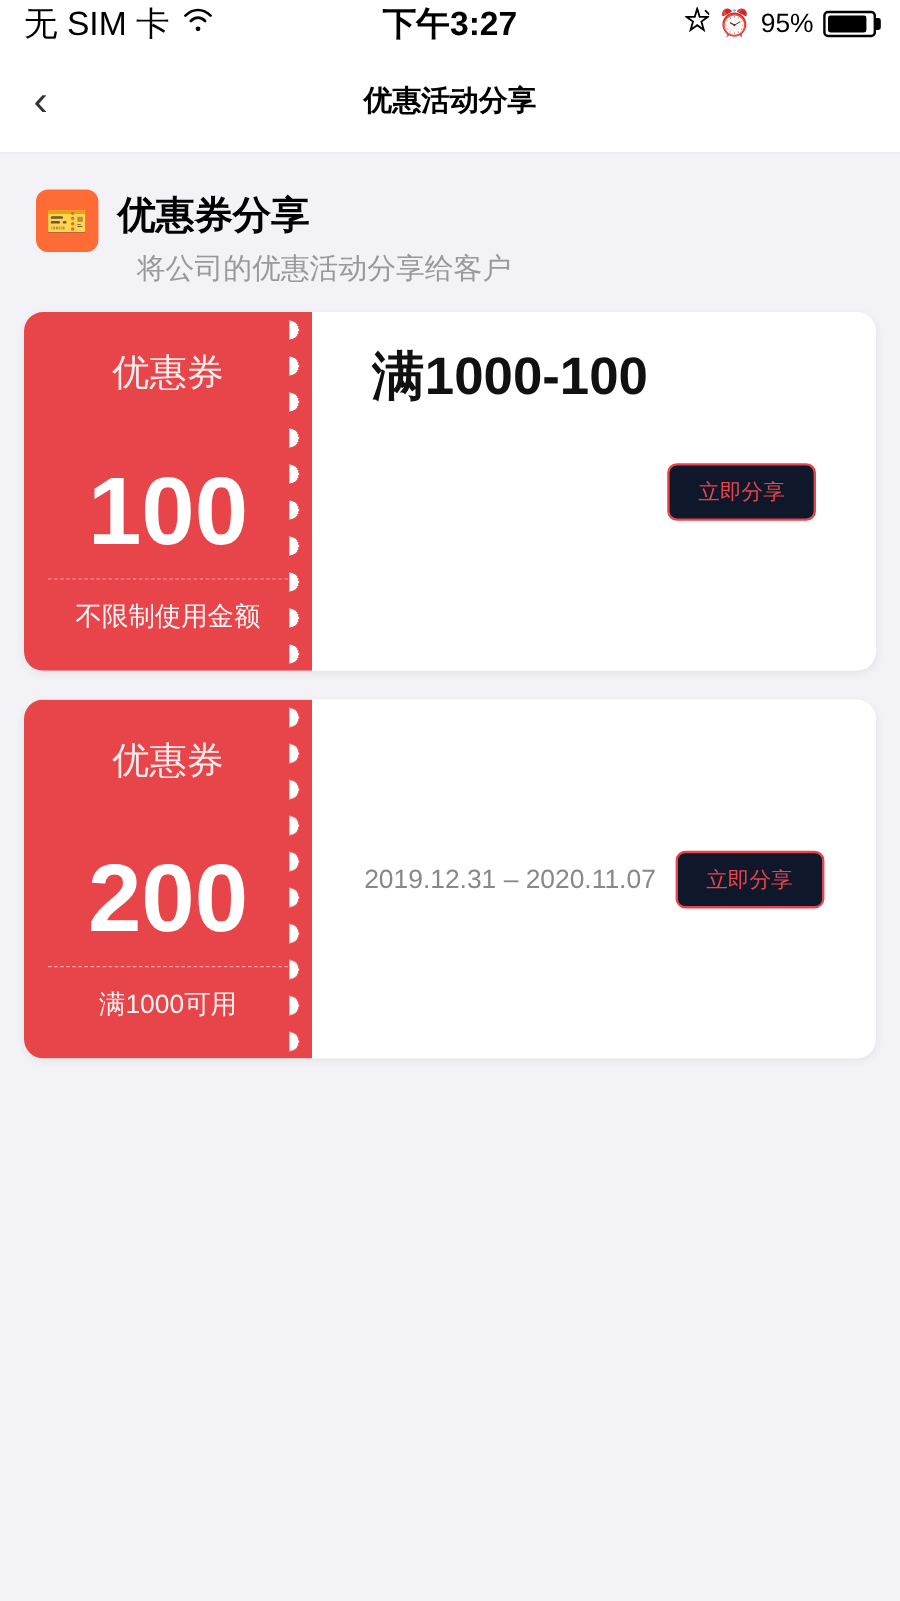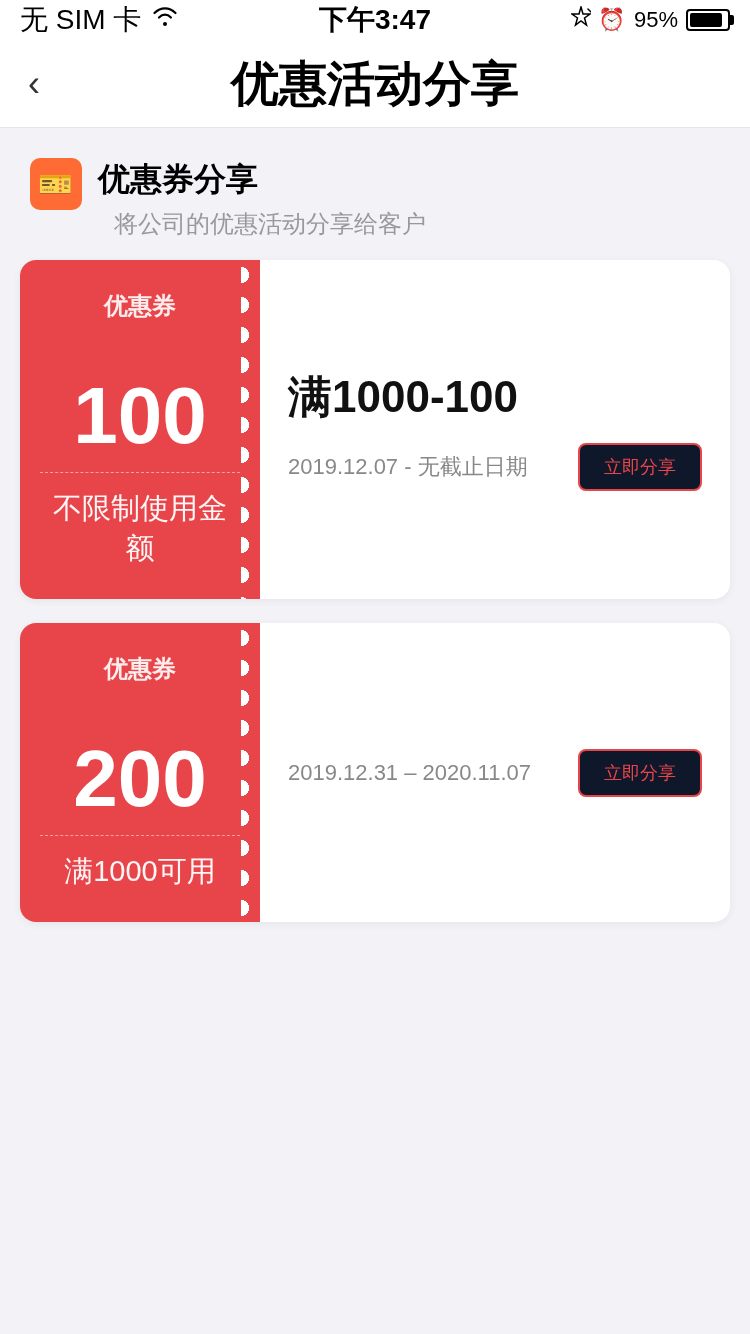--- a/index.html
+++ b/index.html
@@ -82,21 +82,21 @@
       border-bottom: 1px solid #e5e5e5;
     }
     .nav-back {
       position: absolute;
       left: 28px;
       font-size: 36px;
       color: #333;
       cursor: pointer;
     }
     .nav-title {
-      font-size: 48px;
+      font-size: 24px;
       font-weight: 600;
       color: #000;
     }
 
     
     .section-header {
       background: #f2f2f7;
       padding: 30px 30px 20px 30px;
       display: flex;
       align-items: flex-start;
@@ -175,51 +175,51 @@
       background-repeat: repeat-y;
     }
     .coupon-left-inner {
       display: flex;
       flex-direction: column;
       align-items: center;
       gap: 6px;
       width: 100%;
     }
     .coupon-label {
-      font-size: 24px;
+      font-size: 31px;
       color: rgba(255,255,255,0.9);
-      font-weight: 700;
+      font-weight: 400;
     }
     .coupon-amount {
       font-size: 80px;
       color: #fff;
       font-weight: 700;
       line-height: 1;
       margin-top: 48px;
     }
     .coupon-divider {
       width: 100%;
       border: none;
       border-top: 1px dashed rgba(255,255,255,0.5);
       margin: 10px 0;
     }
     .coupon-condition {
-      font-size: 29px;
+      font-size: 22px;
       color: rgba(255,255,255,0.95);
       text-align: center;
       font-weight: 400;
     }
 
     
     .coupon-right {
       flex: 1;
       display: flex;
-      flex-direction: column;
+      flex-direction: row;
       justify-content: center;
-      padding: 40px 28px;
+      padding: 24px 28px;
       gap: 16px;
     }
     .coupon-name {
       font-size: 44px;
       font-weight: 700;
       color: #111;
     }
     .coupon-meta {
       display: flex;
       align-items: center;
@@ -256,21 +256,21 @@
   <div class="status-left">
     <span>无 SIM 卡</span>
     <span>
       <svg width="28" height="22" viewBox="0 0 28 22">
         <path d="M14 18a2 2 0 1 1 0 4 2 2 0 0 1 0-4z" fill="#000"></path>
         <path d="M8 13.5C9.8 11.7 11.8 10.7 14 10.7s4.2 1 5.9 2.8" stroke="#000" stroke-width="2.2" fill="none" stroke-linecap="round"></path>
         <path d="M3.5 9C6.5 6 10 4.3 14 4.3s7.5 1.7 10.5 4.7" stroke="#000" stroke-width="2.2" fill="none" stroke-linecap="round"></path>
       </svg>
     </span>
   </div>
-  <div class="status-center">下午3:47</div>
+  <div class="status-center">下午3:27</div>
   <div class="status-right">
     <span>
       <svg width="20" height="22" viewBox="0 0 20 22">
         <path d="M10 1l2 7h7l-5.5 4 2 7L10 15l-5.5 4 2-7L1 8h7z" fill="none" stroke="#000" stroke-width="1.5"></path>
         <path d="M17 3l3 3" stroke="#000" stroke-width="1.5" stroke-linecap="round"></path>
       </svg>
     </span>
     <span>⏰</span>
     <span>95%</span>
     <span class="battery-icon">
@@ -300,21 +300,20 @@
       <div class="coupon-left-inner">
         <span class="coupon-label">优惠券</span>
         <span class="coupon-amount">100</span>
         <hr class="coupon-divider">
         <span class="coupon-condition">不限制使用金额</span>
       </div>
     </div>
     <div class="coupon-right">
       <span class="coupon-name">满1000-100</span>
       <div class="coupon-meta">
-        <span class="coupon-date">2019.12.07 - 无截止日期</span>
         <button class="share-btn">立即分享</button>
       </div>
     </div>
   </div>
     <div class="coupon-card">
     <div class="coupon-left">
       <div class="coupon-left-inner">
         <span class="coupon-label">优惠券</span>
         <span class="coupon-amount">200</span>
         <hr class="coupon-divider">

